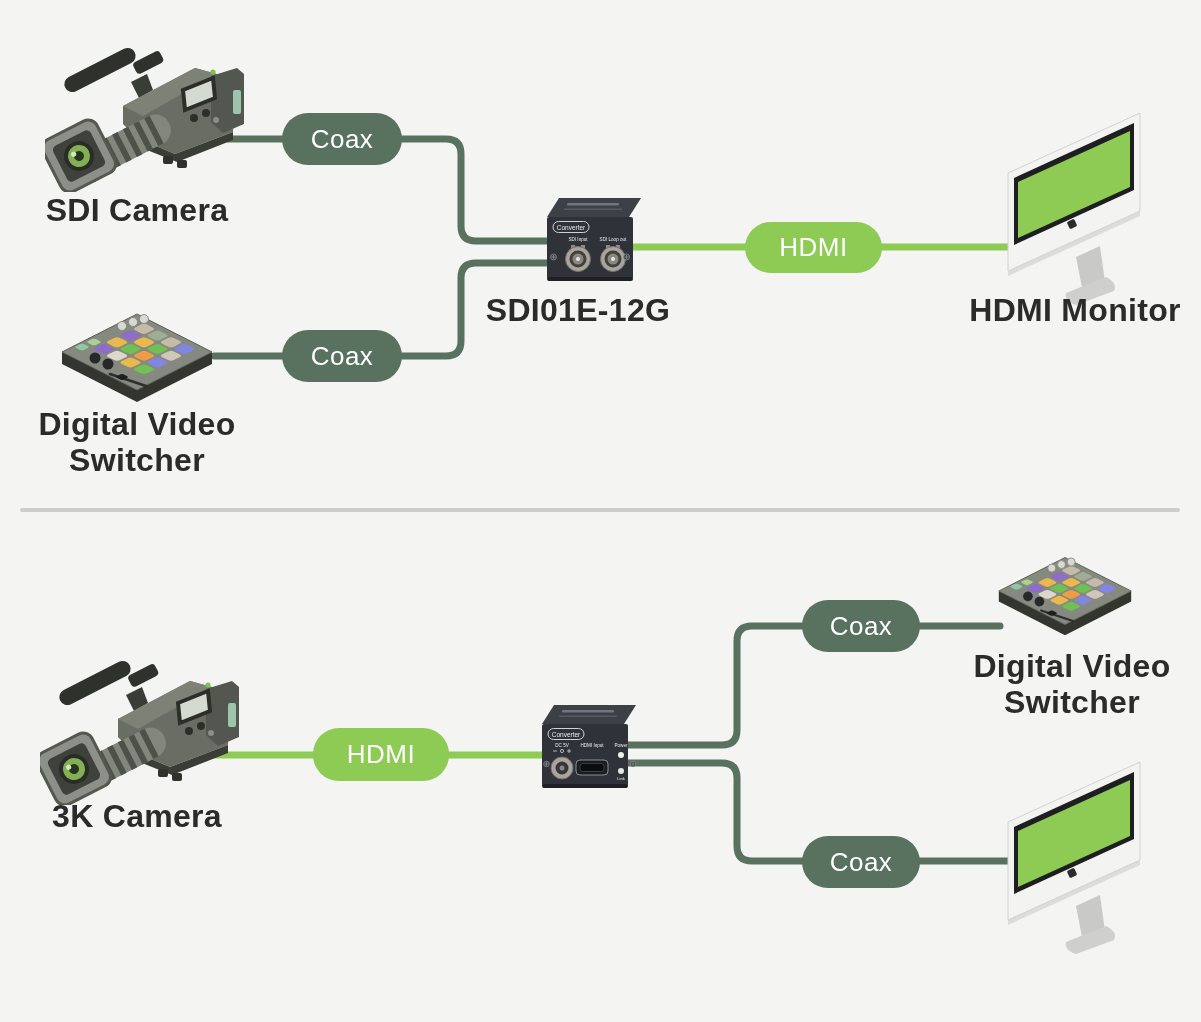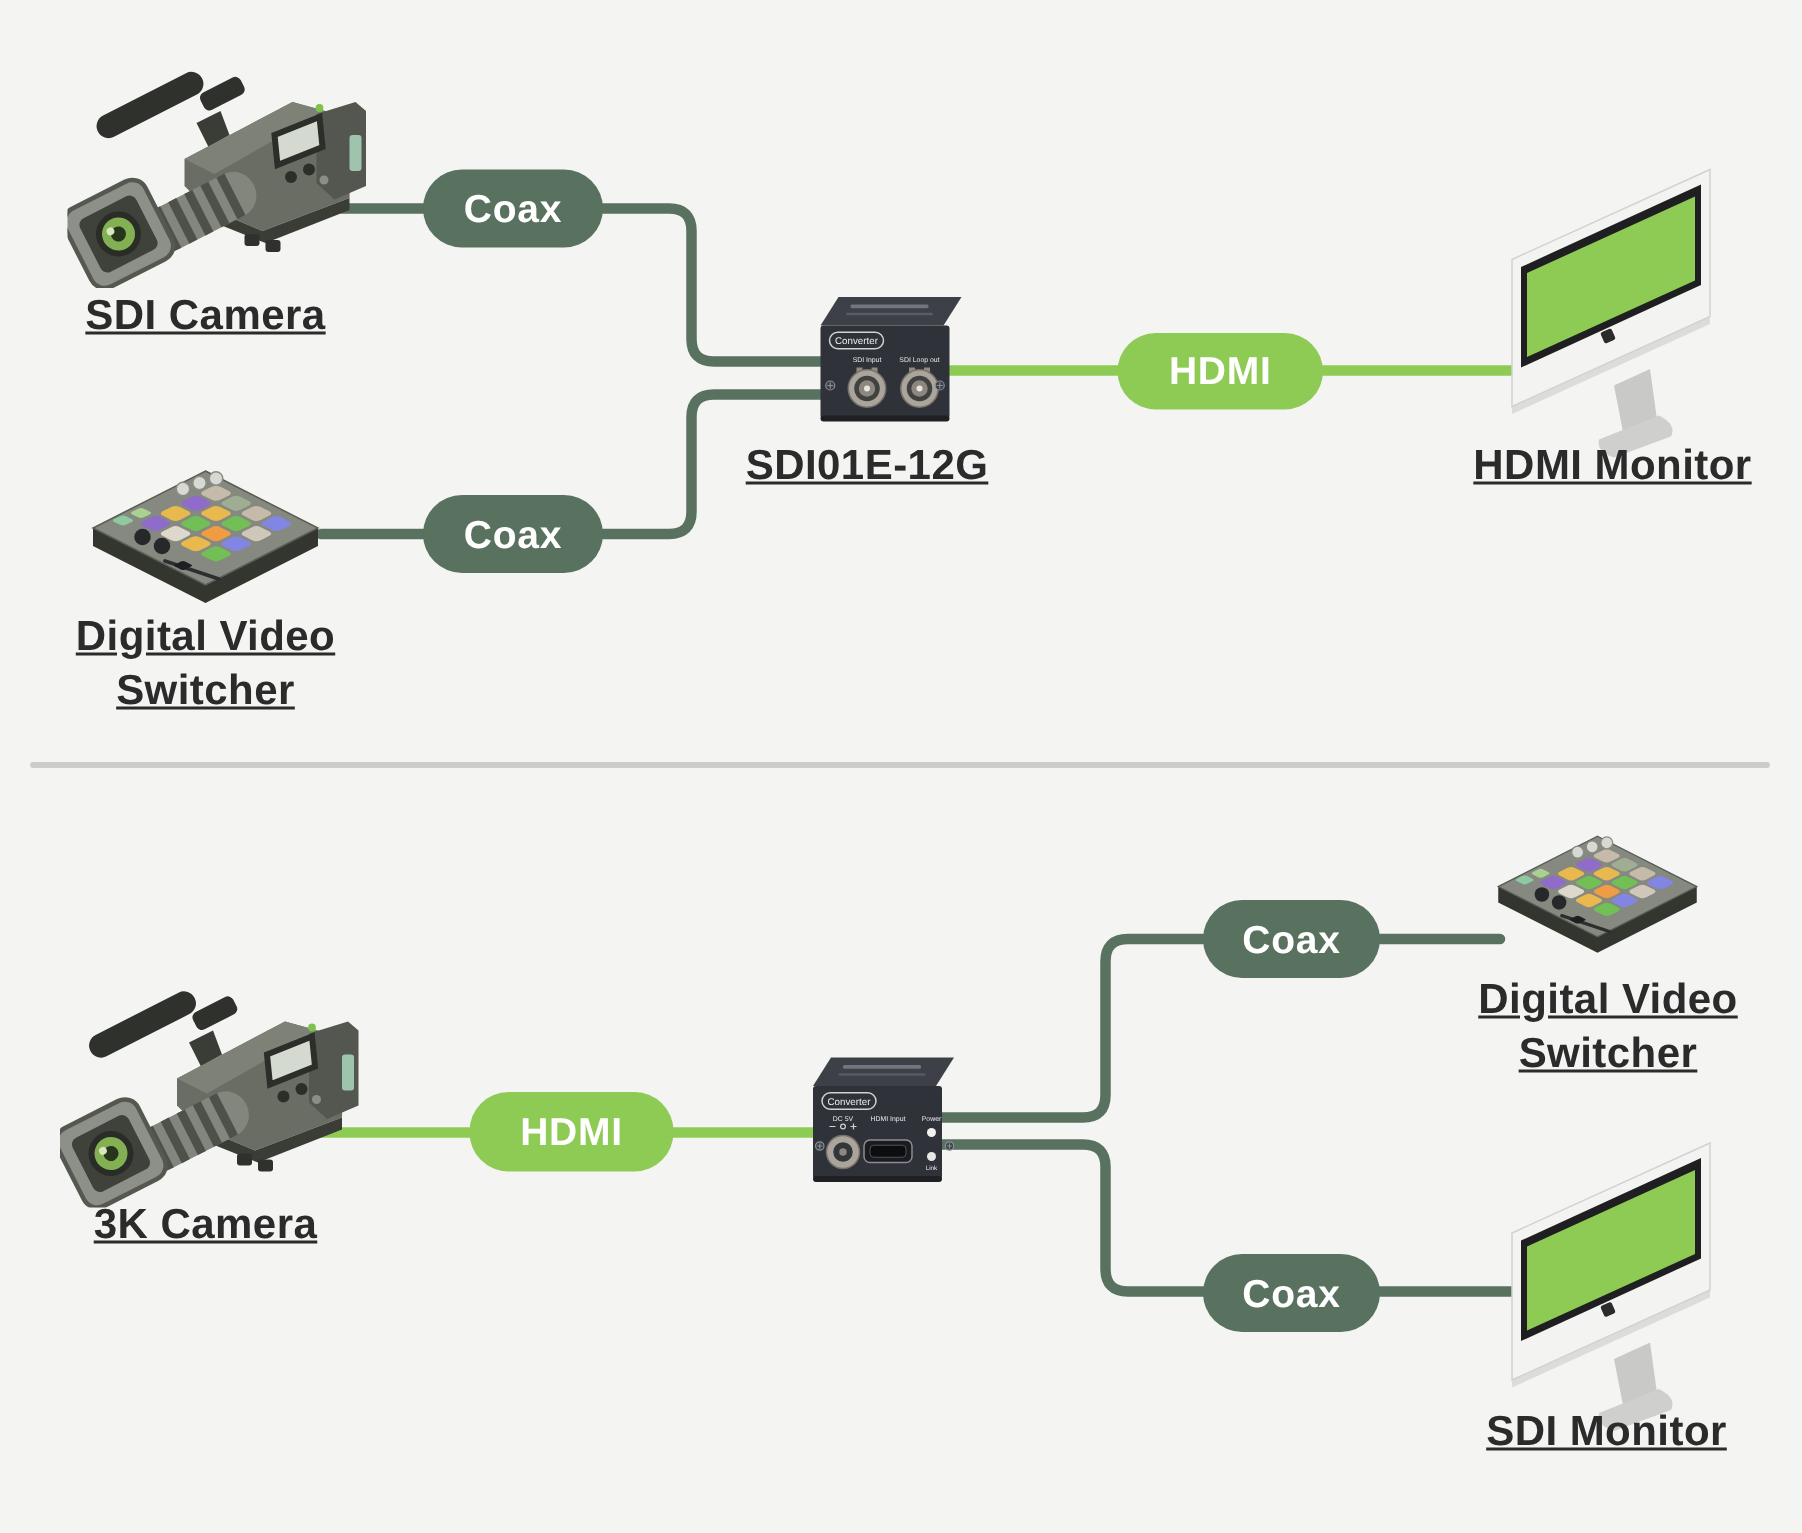--- a/index.html
+++ b/index.html
@@ -14,27 +14,27 @@
     position:relative;width:1201px;height:1022px;background:var(--bg);
     overflow:hidden;font-family:"Liberation Sans", sans-serif;
   }
   .lines{position:absolute;left:0;top:0;width:1201px;height:1022px;}
   .lines path{fill:none;stroke-width:7;stroke-linecap:round;}
   .ln-dark{stroke:var(--green-dark);}
   .ln-light{stroke:var(--green-light);}
   .divider{position:absolute;left:20px;top:508px;width:1160px;height:4px;background:var(--divider);border-radius:2px;}
   .pill{
     position:absolute;display:flex;align-items:center;justify-content:center;
-    border-radius:26px;color:#ffffff;font-weight:700;font-size:26px;letter-spacing:0.5px;
+    border-radius:26px;color:#ffffff;font-weight:400;font-size:26px;letter-spacing:0.5px;
   }
   .pill-dark{background:var(--green-dark);}
   .pill-light{background:var(--green-light);}
   .label{
     position:absolute;text-align:center;color:var(--text);
-    font-weight:700;font-size:28px;line-height:36px;letter-spacing:0.3px;text-decoration:underline;
+    font-weight:700;font-size:32px;line-height:36px;letter-spacing:0.3px;
   }
   .dev{position:absolute;}
   .conv-text{fill:#e9ebee;font-family:"Liberation Sans",sans-serif;}
 </style>
 </head>
 <body>
 
 <svg width="0" height="0" style="position:absolute" aria-hidden="true">
   <defs>
 
@@ -278,15 +278,14 @@
   <div class="pill pill-dark" style="left:802px;top:836px;width:118px;height:52px">Coax</div>
 
   <svg class="dev" style="left:990px;top:545px;width:150px;height:115px">
       <use href="#sym-switcher"></use>
     </svg>
   <div class="label" style="left:942px;top:648px;width:260px">Digital Video Switcher</div>
 
   <svg class="dev" style="left:1000px;top:756px;width:150px;height:200px">
       <use href="#sym-monitor"></use>
     </svg>
-  <div class="label" style="left:941px;top:936px;width:260px">SDI Monitor</div>
 
 </div>
 
 </body></html>

